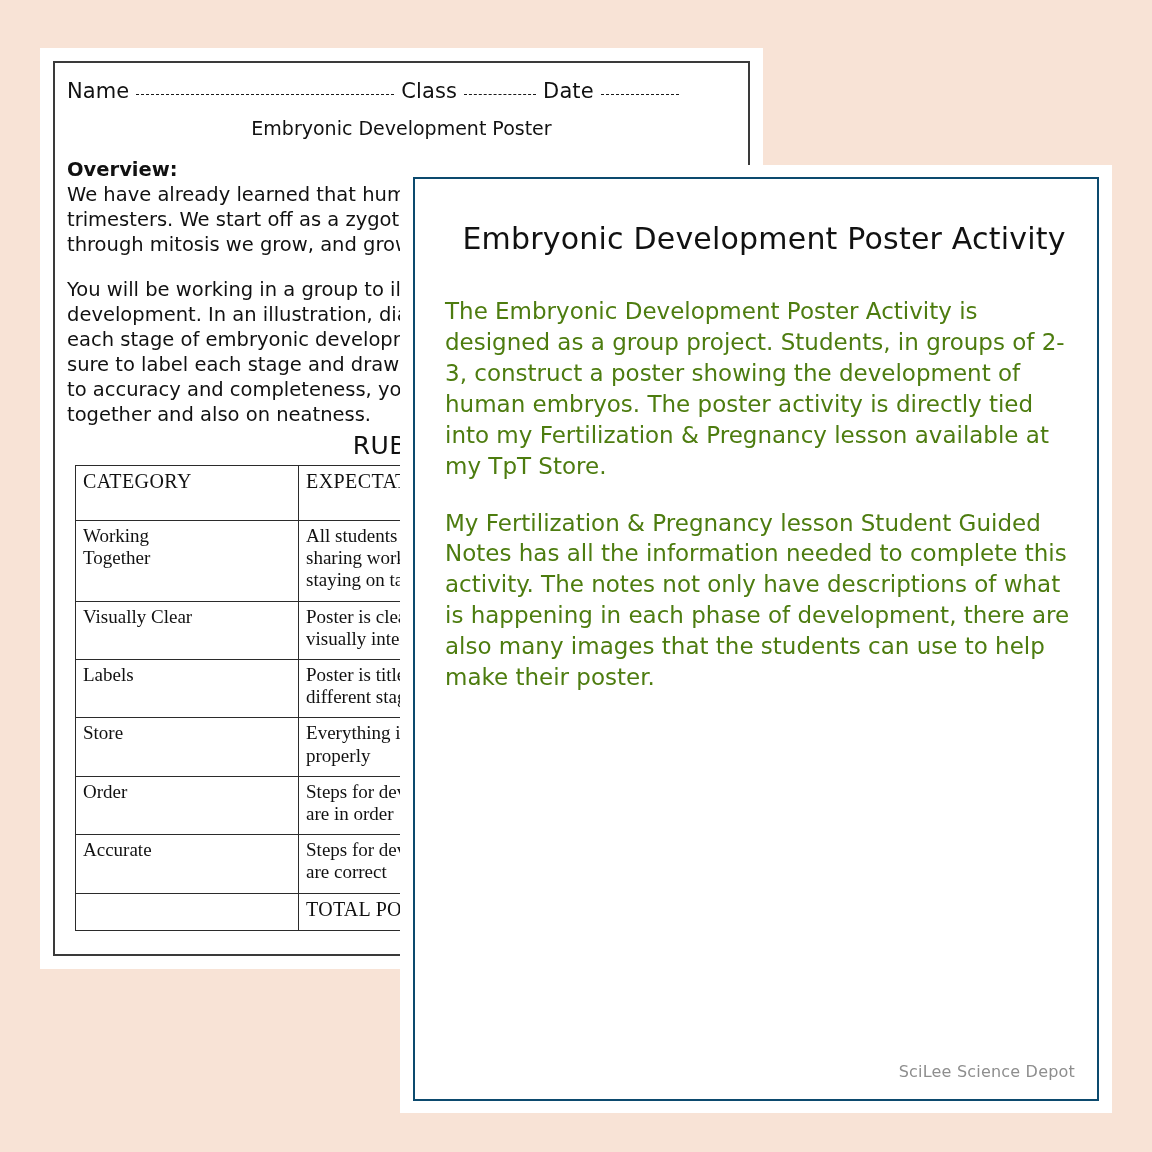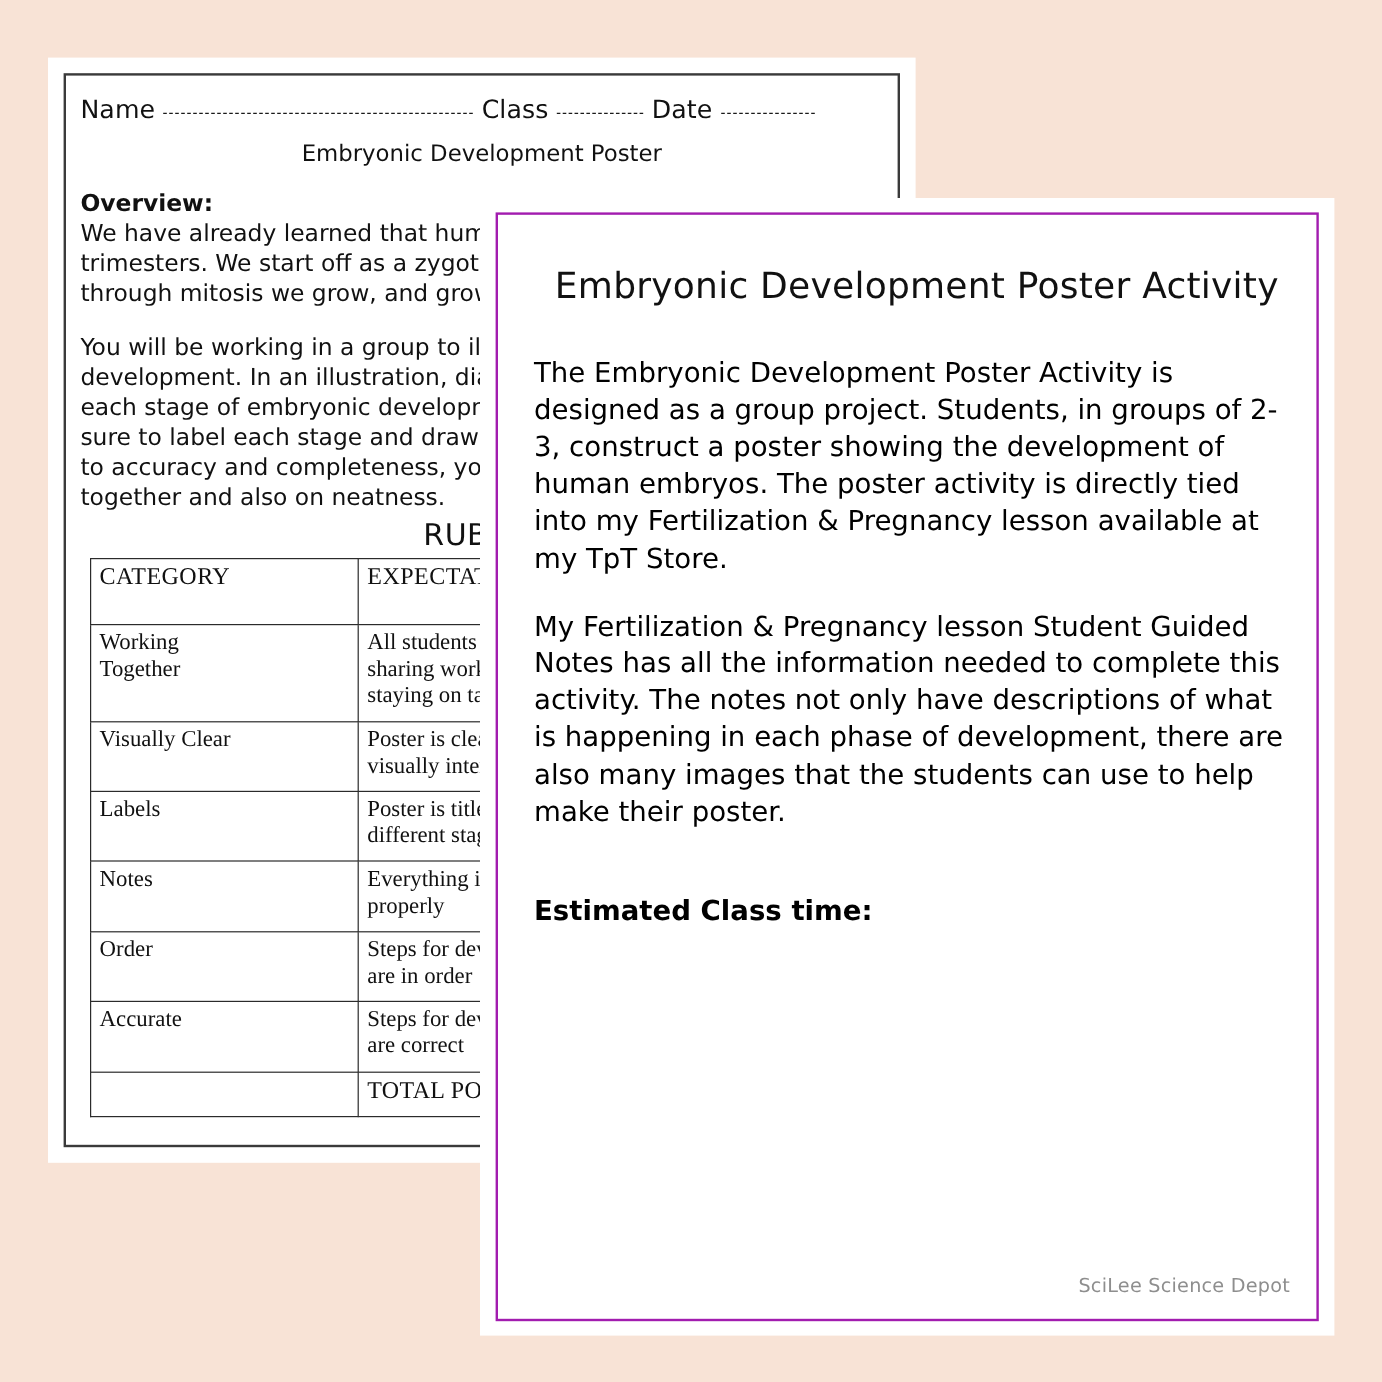--- a/index.html
+++ b/index.html
@@ -117,36 +117,36 @@
     height: 948px;
     background: #ffffff;
     box-sizing: border-box;
   }
   .doc-front-inner {
     position: absolute;
     left: 13px;
     top: 12px;
     right: 13px;
     bottom: 12px;
-    border: 2px solid #a21caf;
+    border: 2px solid #0c4a6e;
     box-sizing: border-box;
     padding: 42px 14px 12px 30px;
     overflow: hidden;
   }
   .front-title {
     text-align: center;
     font-size: 30px;
     color: #111;
     margin: 0 0 0 0;
     letter-spacing: .2px;
   }
   .front-body {
     font-size: 23px;
     line-height: 1.345;
-    color: #000000;
+    color: #4d7c0f;
     margin-top: 40px;
   }
   .front-body p { margin: 0; }
   .front-body .gap { height: 26px; }
   .front-body .bold { font-weight: 600; }
 
   .watermark {
     position: absolute;
     right: 22px;
     bottom: 18px;
@@ -216,21 +216,21 @@
 visually interesting.</td>
           <td class="empty"></td>
         </tr>
         <tr>
           <td style="white-space:pre-line">Labels</td>
           <td style="white-space:pre-line">Poster is titled as
 different stages</td>
           <td class="empty"></td>
         </tr>
         <tr>
-          <td style="white-space:pre-line">Notes</td>
+          <td style="white-space:pre-line">Store</td>
           <td style="white-space:pre-line">Everything is labele
 properly</td>
           <td class="empty"></td>
         </tr>
         <tr>
           <td style="white-space:pre-line">Order</td>
           <td style="white-space:pre-line">Steps for developm
 are in order</td>
           <td class="empty"></td>
         </tr>
@@ -255,18 +255,17 @@
   <div class="doc-front-inner">
 
     <div class="front-title">Embryonic Development Poster Activity</div>
 
     <div class="front-body">
       <p>The Embryonic Development Poster Activity is designed as a group project. Students, in groups of 2-3, construct a poster showing the development of human embryos. The poster activity is directly tied into my Fertilization &amp; Pregnancy lesson available at my TpT Store.</p>
       <div class="gap"></div>
       <p>My Fertilization &amp; Pregnancy lesson Student Guided Notes has all the information needed to complete this activity. The notes not only have descriptions of what is happening in each phase of development, there are also many images that the students can use to help make their poster.</p>
       <div class="gap"></div>
       <div class="gap"></div>
-      <p class="bold">Estimated Class time:</p>
     </div>
 
     <div class="watermark">SciLee Science Depot</div>
   </div>
 </div>
 
 </body></html>

